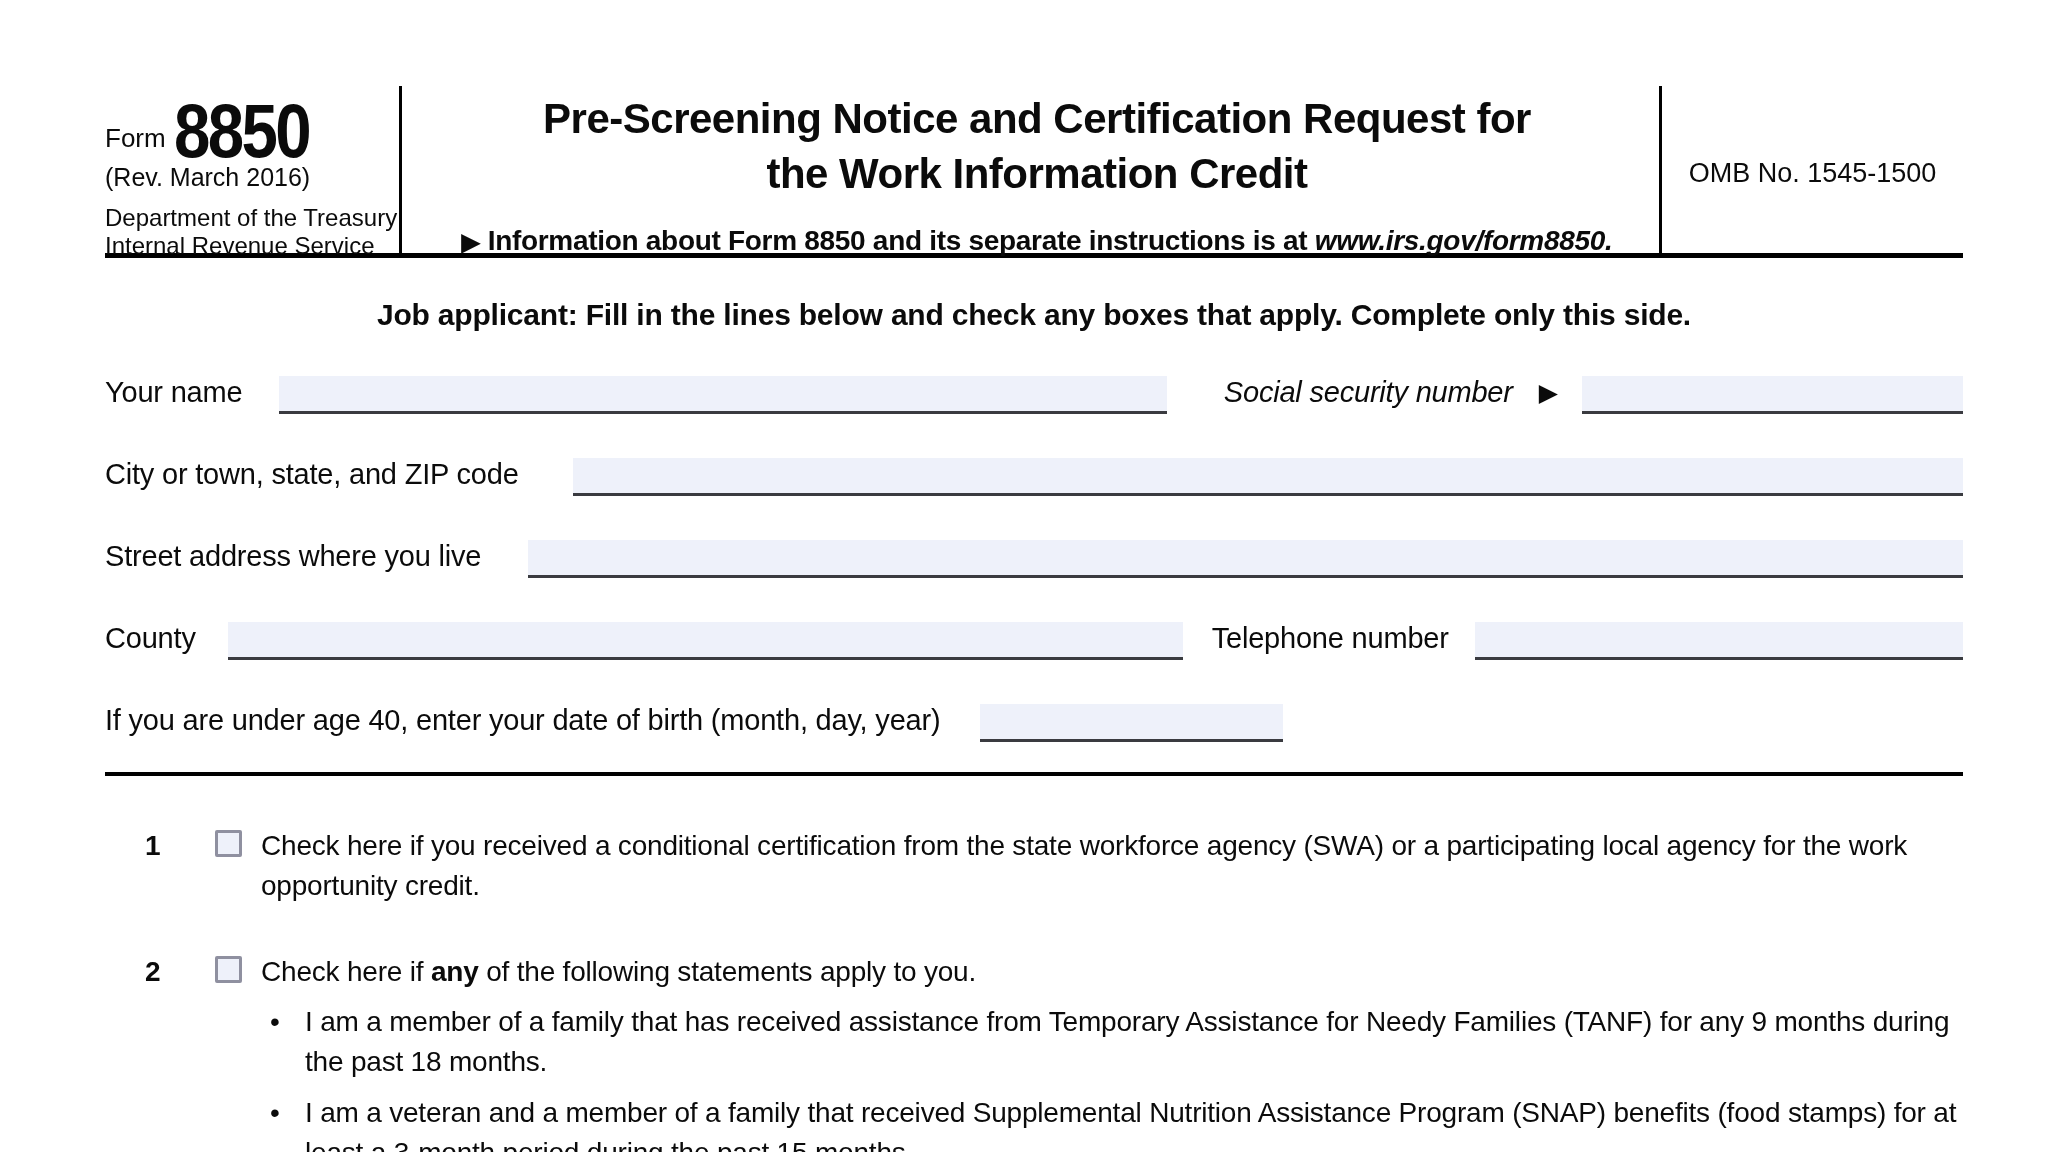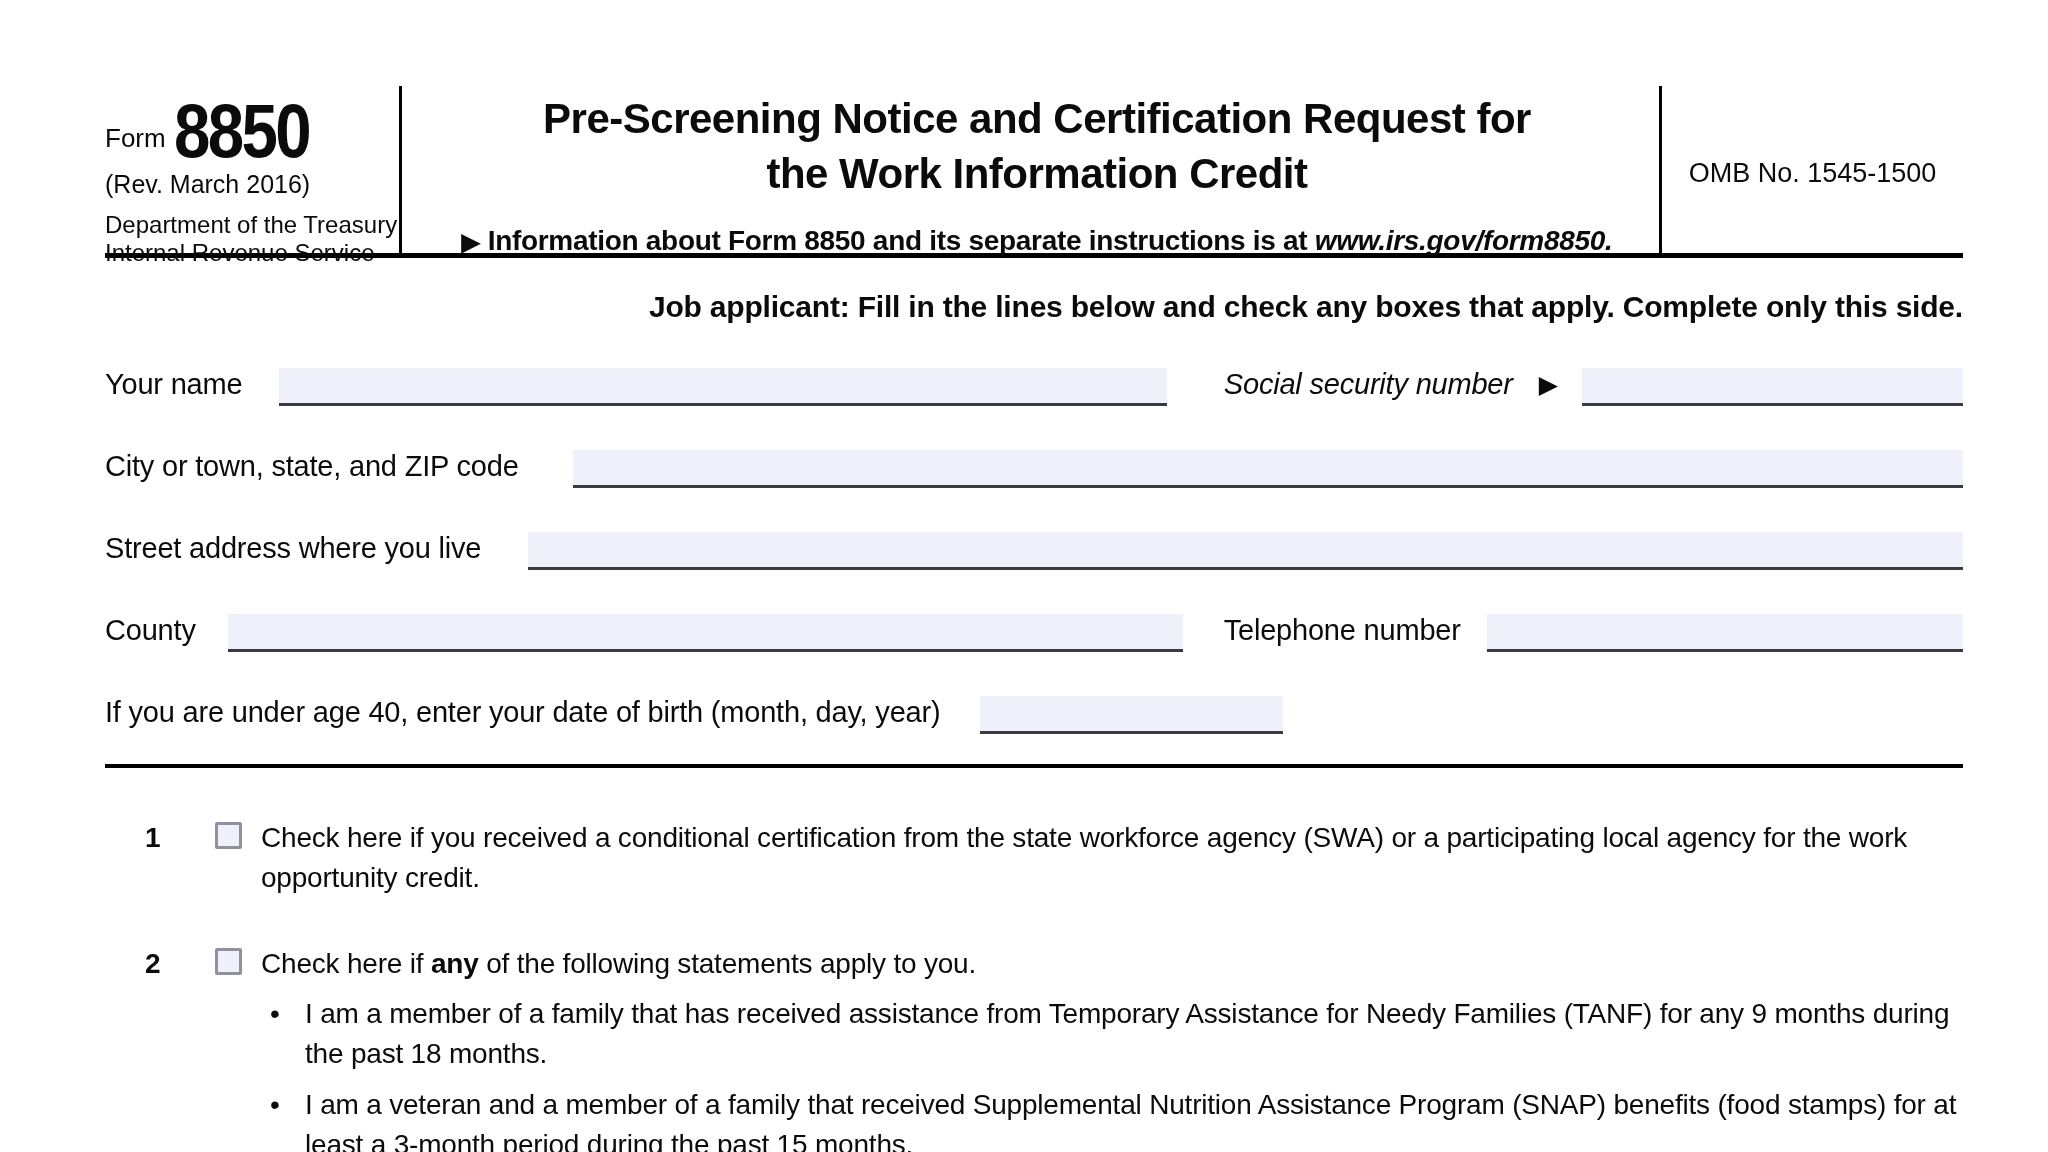--- a/index.html
+++ b/index.html
@@ -18,56 +18,56 @@
     border-bottom:5px solid #000;
   }
   .h-left { width:297px; border-right:3px solid #000; padding-top:14px; }
   .form-line { display:flex; align-items:flex-end; }
   .form-word { font-size:26px; padding-bottom:8px; }
   .form-number {
     font-size:76px; font-weight:bold; line-height:0.82;
     letter-spacing:-3px; margin-left:8px;
     transform:scaleX(0.86); transform-origin:left bottom;
   }
-  .rev { font-size:25px; margin-top:8px; }
+  .rev { font-size:25px; margin-top:1px; }
   .dept { font-size:24px; line-height:1.14; margin-top:12px; }
 
   .h-center { flex:1; border-right:3px solid #000; padding:6px 17px 0 30px; text-align:center; }
   .title { font-size:42px; font-weight:bold; line-height:1.3; letter-spacing:-0.5px; }
   .info-line { font-size:28px; font-weight:bold; margin-top:24px; letter-spacing:-0.3px; }
   .info-line .arrow { font-size:24px; margin-right:8px; }
   .info-url { font-style:italic; }
 
   .h-right { width:301px; text-align:center; padding-top:72px; font-size:27px; }
 
   
   .banner {
-    text-align:right; font-size:30px; font-weight:bold;
-    margin-top:32px; letter-spacing:-0.2px;
+    text-align:center; font-size:30px; font-weight:bold;
+    margin-top:40px; letter-spacing:-0.2px;
   }
 
   
   .row { display:flex; align-items:flex-end; margin-top:44px;gap:16px; }
   .row:first-of-type { margin-top:36px; }
   .lbl { font-size:29px; padding-bottom:5px; white-space:nowrap; letter-spacing:-0.2px; }
   .fld {
     height:38px; background:#eef1fa;
     border:none; border-bottom:3px solid #3a3b40;
     font-size:28px; font-family:"Liberation Sans", sans-serif;
     color:#0b0b0b; padding:0 10px; outline:none; border-radius:0;
   }
   .pointer { font-size:25px; padding-bottom:7px; margin-left:10px; }
 
   .fld-name   { width:910px; margin-left:21px; }
   .ssn-lbl    { margin-left:41px;font-style:italic; }
   .fld-ssn    { flex:1; margin-left:8px; }
   .fld-street { flex:1; margin-left:31px; }
   .fld-city   { flex:1; margin-left:38px; }
   .fld-county { width:955px; margin-left:16px; }
-  .phone-lbl  { margin-left:25px; }
+  .phone-lbl  { margin-left:13px; }
   .fld-phone  { flex:1; margin-left:10px; }
   .fld-dob    { width:303px; margin-left:24px; }
 
   
   .divider { height:4px; background:#000; margin-top:30px; }
 
   
   .item { display:flex; align-items:flex-start; font-size:28px; line-height:1.42; letter-spacing:-0.2px; }
   .item-1 { margin-top:50px; }
   .item-2 { margin-top:46px; }

